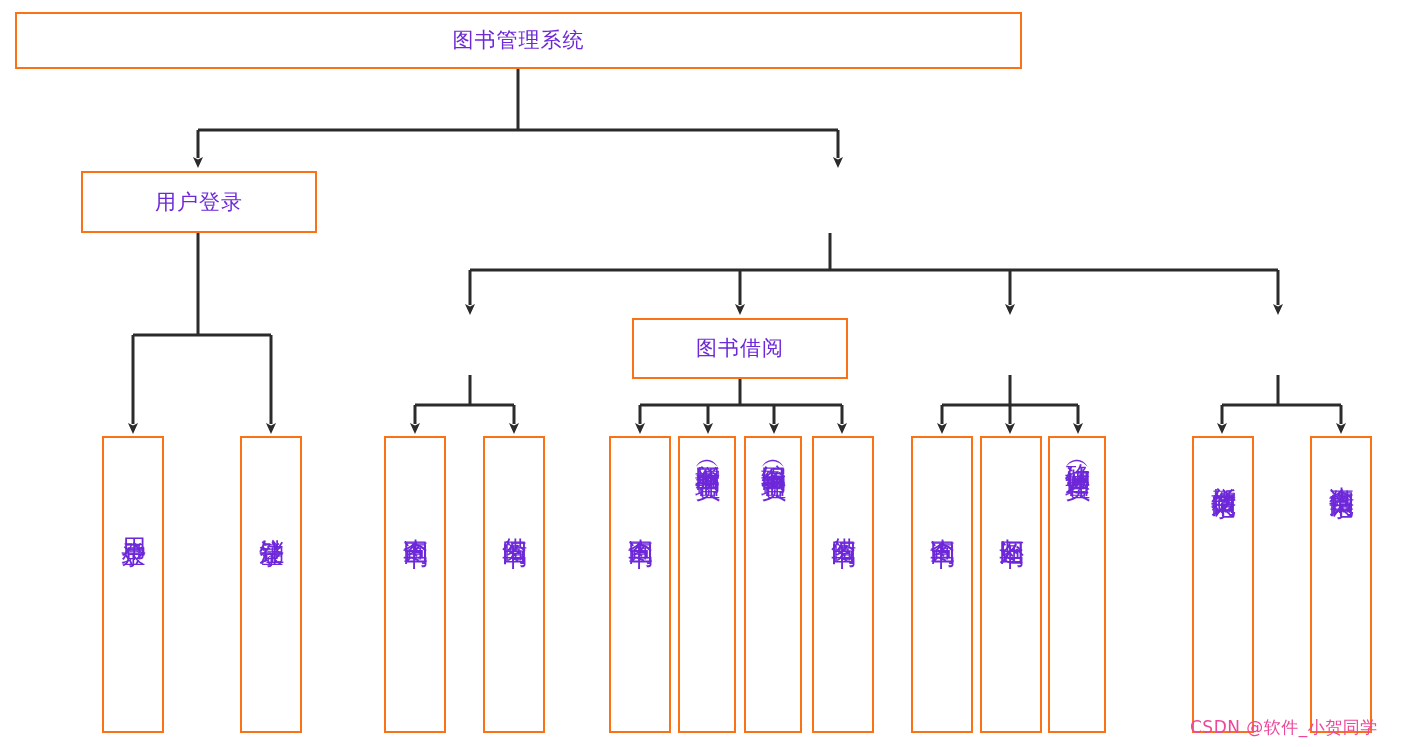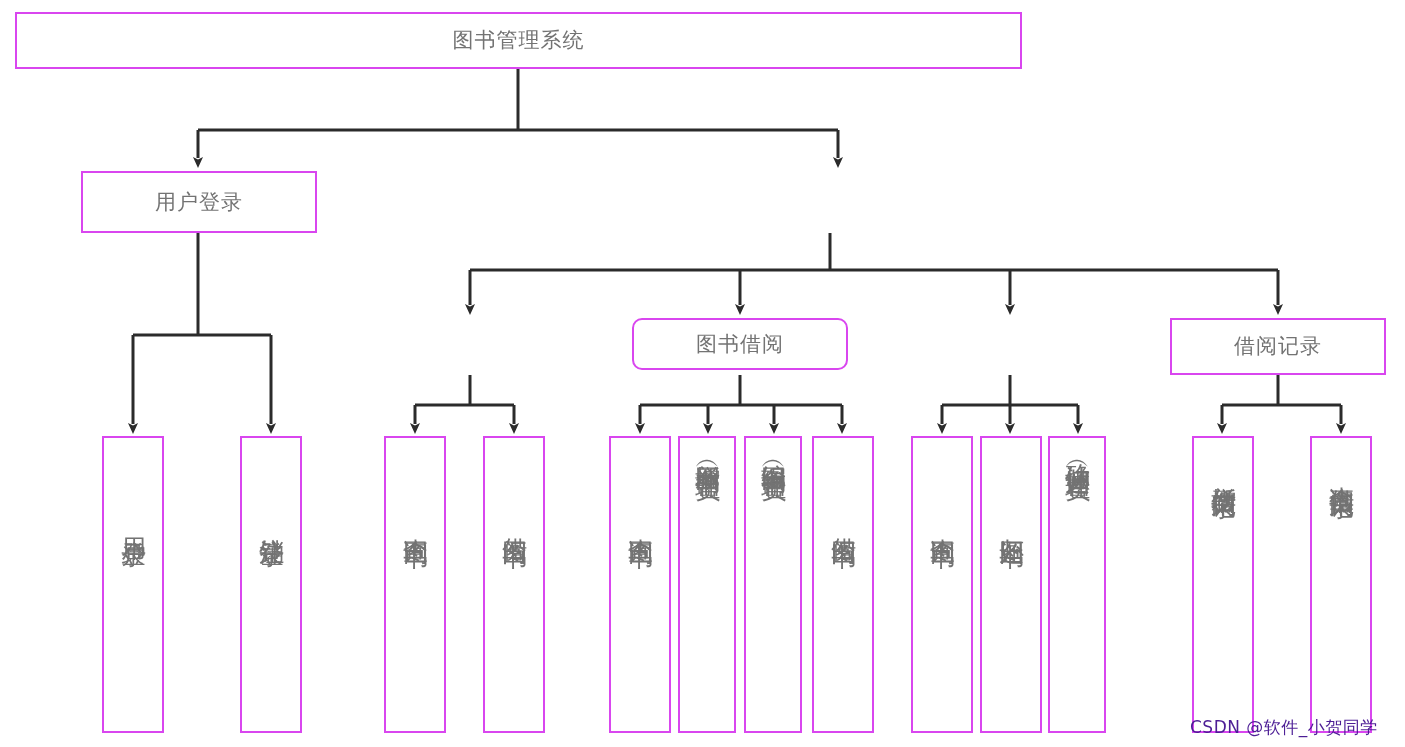--- a/index.html
+++ b/index.html
@@ -10,25 +10,25 @@
     overflow:hidden;
   }
   #canvas{position:relative;width:1405px;height:747px;}
 
   svg#wires{position:absolute;left:0;top:0;width:1405px;height:747px;pointer-events:none;}
 
   .node{
     position:absolute;
     box-sizing:border-box;
     background:#ffffff;
-    border:2px solid #d946ef;
+    border:2px solid #f97316;
     display:flex;
     align-items:center;
     justify-content:center;
-    color:#737373;
+    color:#6d28d9;
   }
   .node .lbl{
     display:block;
     text-align:center;
     line-height:1.18;
     white-space:pre-line;
   }
 
   
   .h-node .lbl{font-size:21px;letter-spacing:1px;}
@@ -46,21 +46,21 @@
     font-size:25px;
     line-height:1.05;
     letter-spacing:2px;
     white-space:nowrap;
   }
 
   .watermark{
     position:absolute;
     left:1190px;top:716px;
     font-size:17px;
-    color:#4c1d95;
+    color:#ec4899;
     white-space:nowrap;
     letter-spacing:0.5px;
   }
 </style>
 </head>
 <body>
 
 <div id="canvas">
 
   <svg id="wires" viewBox="0 0 1405 747">
@@ -115,25 +115,22 @@
   </svg>
 
   <div class="node root h-node" style="left:15px;top:12px;width:1007px;height:57px;">
     <span class="lbl">图书管理系统</span>
   </div>
 
   <div class="node h-node" style="left:81px;top:171px;width:236px;height:62px;">
     <span class="lbl">用户登录</span>
   </div>
 
-  <div class="node h-node" style="left:632px;top:318px;width:216px;height:52px;border-radius:10px;">
+  <div class="node h-node" style="left:632px;top:318px;width:216px;height:61px;">
     <span class="lbl">图书借阅</span>
-  </div>
-  <div class="node h-node" style="left:1170px;top:318px;width:216px;height:57px;">
-    <span class="lbl">借阅记录</span>
   </div>
 
   <div class="node v-node" style="left:102px;top:436px;width:62px;height:297px;padding-top:80px;">
     <span class="lbl">用户登录</span>
   </div>
   <div class="node v-node" style="left:240px;top:436px;width:62px;height:297px;padding-top:80px;">
     <span class="lbl">注销登录</span>
   </div>
 
   <div class="node v-node" style="left:384px;top:436px;width:62px;height:297px;padding-top:80px;">

